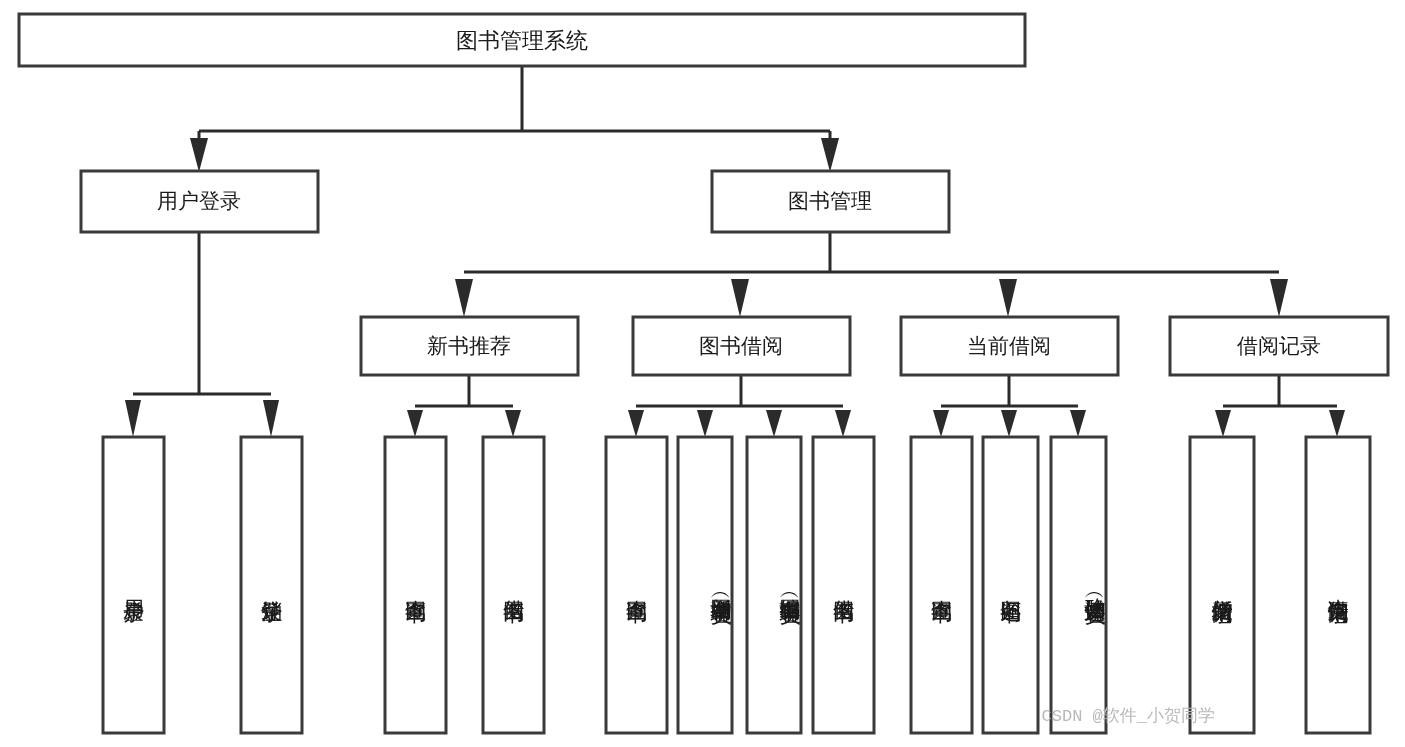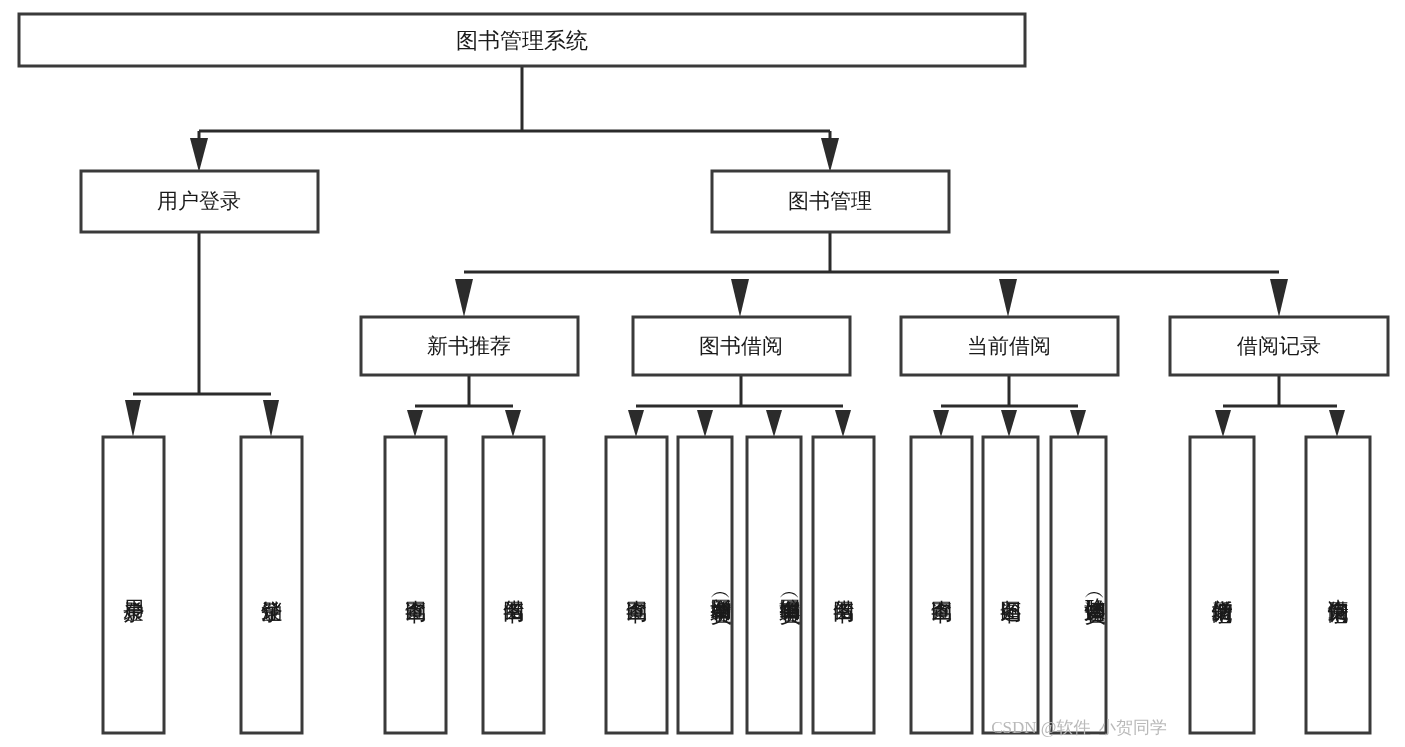--- a/index.html
+++ b/index.html
@@ -13,20 +13,21 @@
     height: 747px;
     font-family: "DejaVu Sans", "Liberation Sans", sans-serif;
     overflow: hidden;
     position: relative;
   }
   #diagram-root {
     position: relative;
     width: 1177px;
     height: 747px;
     background: #ffffff;
+    padding-left: 48px;
   }
   svg.diagram-canvas {
     position: absolute;
     left: 0;
     top: 0;
     width: 1405px;
     height: 747px;
     display: block;
   }
   .node-rect {
@@ -71,22 +72,22 @@
     display: flex;
     align-items: center;
     justify-content: center;
     text-align: center;
     white-space: nowrap;
     pointer-events: none;
   }
   .watermark {
     position: absolute;
     right: 10px;
-    bottom: 8px;
-    font-family: Liberation Serif, serif;
+    bottom: 20px;
+    font-family: Liberation Mono, monospace;
     font-size: 17px;
     color: #b9b9b9;
     white-space: nowrap;
     user-select: none;
   }
 </style>
 </head>
 <body>
 
 <div id="diagram-root">

